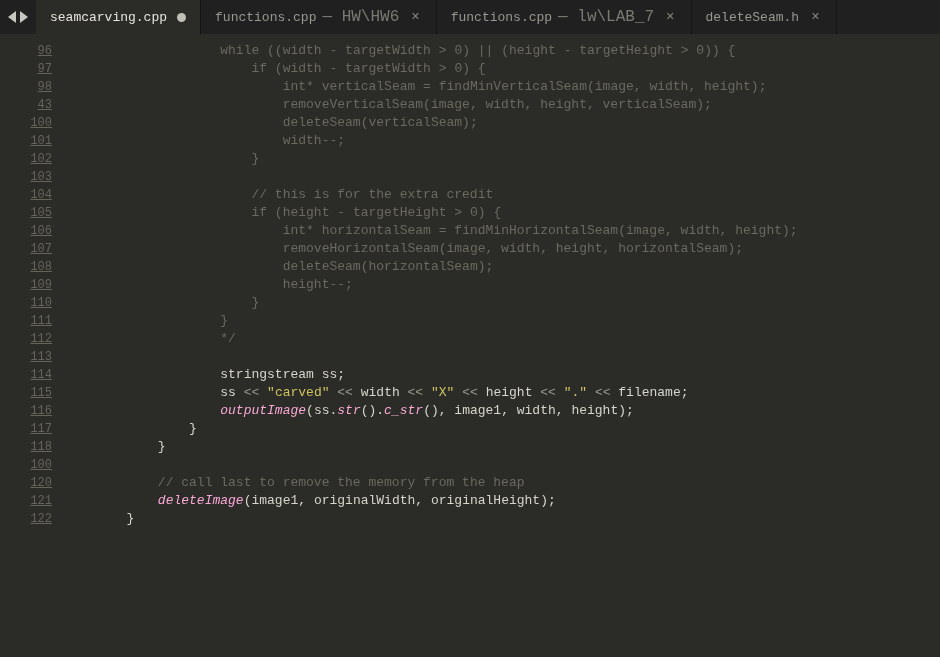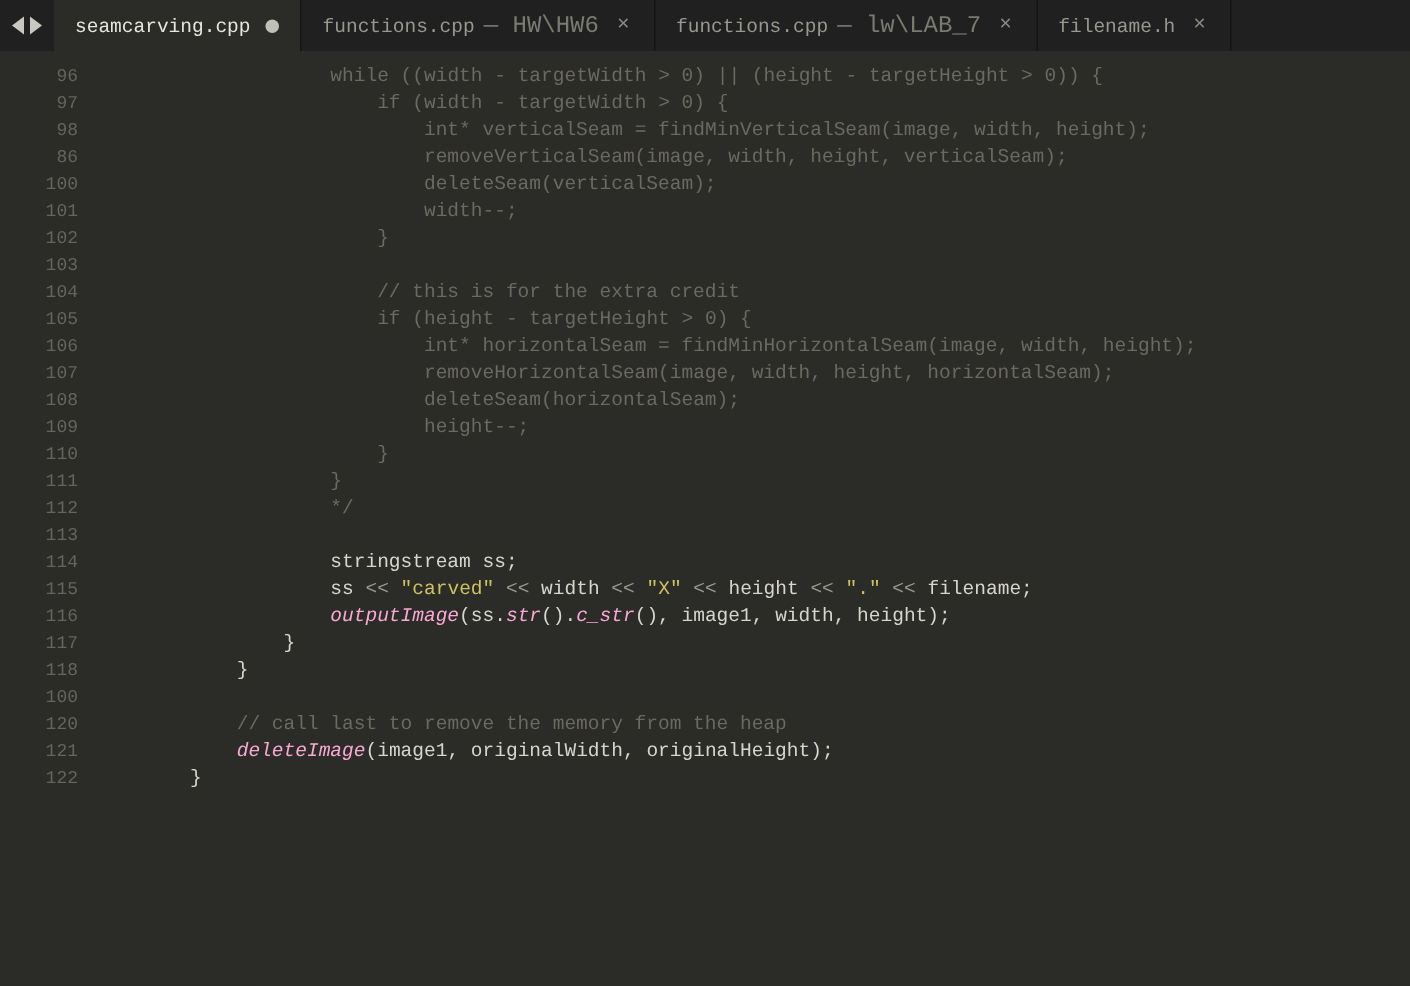--- a/index.html
+++ b/index.html
@@ -69,20 +69,21 @@
   }
   .gutter {
     width: 64px;
     text-align: right;
     padding: 8px 12px 8px 0;
     color: #65655c;
     background: #2b2b28;
     line-height: 18px;
     font-size: 12px;
     user-select: none;
+    text-decoration: underline;
   }
   .gutter div { height: 18px; }
   .code {
     flex: 1;
     padding: 8px 0 8px 8px;
     line-height: 18px;
     white-space: pre;
     color: #d6d6cc;
   }
   .code .line { height: 18px; }
@@ -116,32 +117,32 @@
         <span class="label">functions.cpp</span>
         <span class="sub"> — HW\HW6</span>
         <span class="close">×</span>
       </div>
       <div class="tab">
         <span class="label">functions.cpp</span>
         <span class="sub"> — lw\LAB_7</span>
         <span class="close">×</span>
       </div>
       <div class="tab">
-        <span class="label">filename.h</span>
+        <span class="label">deleteSeam.h</span>
         <span class="close">×</span>
       </div>
     </div>
 </div>
 
 <div class="editor">
   <div class="gutter" id="gutter">
       <div>96</div>
       <div>97</div>
       <div>98</div>
-      <div>86</div>
+      <div>43</div>
       <div>100</div>
       <div>101</div>
       <div>102</div>
       <div>103</div>
       <div>104</div>
       <div>105</div>
       <div>106</div>
       <div>107</div>
       <div>108</div>
       <div>109</div>

